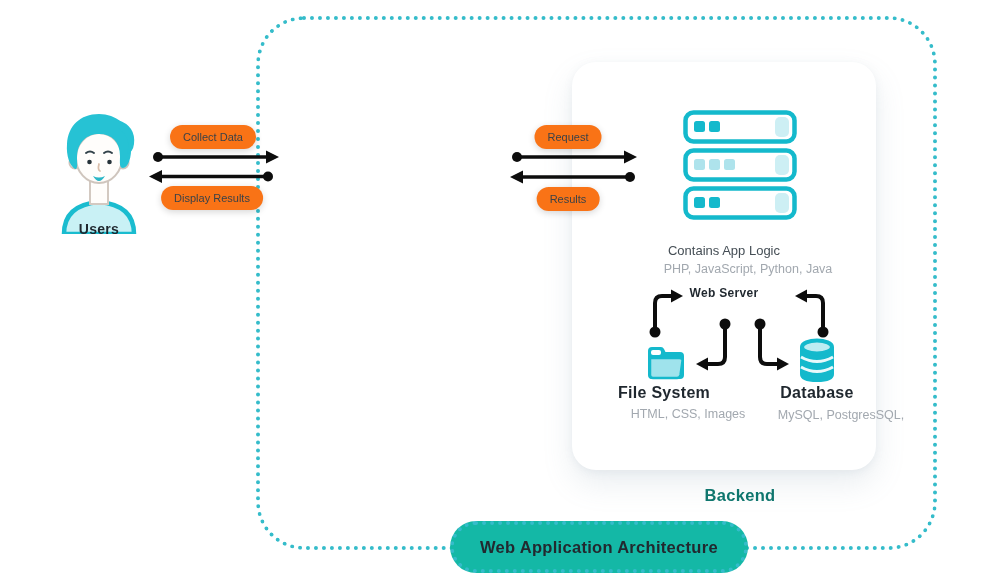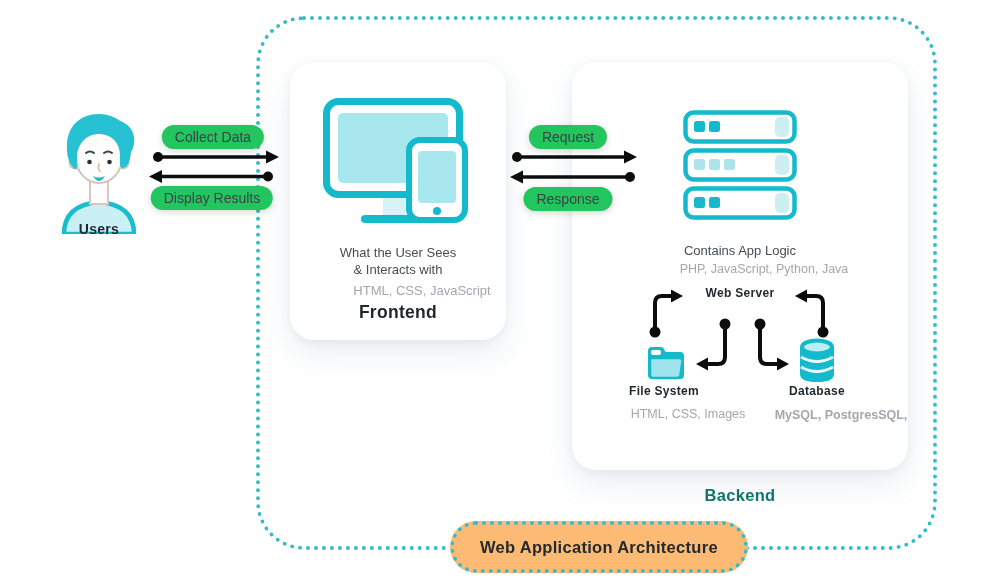--- a/index.html
+++ b/index.html
@@ -9,45 +9,45 @@
   }
   .dashed-frame{
     position:absolute;left:256px;top:16px;width:673px;height:526px;
     border:4.5px dotted #35bcca;border-radius:48px;
   }
   .card{
     position:absolute;background:#fff;border-radius:24px;
     box-shadow:0 14px 30px rgba(125,150,170,.16),0 2px 8px rgba(125,150,170,.10);
   }
   .frontend-card{left:290px;top:62px;width:216px;height:278px;}
-  .backend-card{left:572px;top:62px;width:336px;height:408px;}
+  .backend-card{left:572px;top:62px;width:268px;height:408px;padding-left:36px;}
   .ctext{position:absolute;left:0;width:100%;text-align:center;}
   .desc{font-size:13px;color:#454e55;}
   .tech{font-size:12.5px;color:#a2a8af;margin-left:24px;}
   .h-label{font-weight:bold;color:#1f272e;letter-spacing:.3px;}
   .lbl-pill{
     position:absolute;transform:translateX(-50%);height:24px;line-height:24px;
-    background:#22c55e;border-radius:13px;padding:0 13px;font-size:14px;color:#3b4248;
+    background:#f97316;border-radius:13px;padding:0 13px;font-size:11px;color:#3b4248;
     box-shadow:0 2px 7px rgba(0,0,0,.16);white-space:nowrap;z-index:6;
   }
   .arrows{position:absolute;left:0;top:0;z-index:5;pointer-events:none;}
   .users-label{position:absolute;left:52px;top:221px;width:94px;text-align:center;
     font-size:14px;font-weight:bold;color:#1f272e;letter-spacing:.3px;}
   .backend-label{position:absolute;left:672px;top:486px;width:136px;text-align:center;
     font-size:16.5px;font-weight:bold;color:#0f766e;letter-spacing:.3px;}
   .title-pill{
     position:absolute;left:599px;top:521px;transform:translateX(-50%);
-    background:#fdba74;border:4.5px dotted #35bcca;border-radius:27px;
+    background:#14b8a6;border:4.5px dotted #35bcca;border-radius:27px;
     padding:0 26px;height:44px;line-height:44px;white-space:nowrap;
     font-size:16.5px;font-weight:bold;color:#22292f;letter-spacing:.3px;z-index:7;
   }
   .icon{position:absolute;}
   .ws-label{font-size:12px;}
-  .sub-label{font-size:12px;}
-  .db-tech{line-height:16px;font-weight:bold;}
+  .sub-label{font-size:16px;}
+  .db-tech{line-height:16px;}
 </style>
 </head>
 <body>
 
 <div class="canvas">
 
   <div class="dashed-frame"></div>
 
   <svg class="icon" style="left:52px;top:108px;" width="94" height="126" viewBox="0 0 94 126">
     <path d="M12,126 Q12,97 47,94 Q82,97 82,126 Z" fill="#c9f1f5" stroke="#1abccf" stroke-width="4.5" stroke-linejoin="round"></path>
@@ -59,35 +59,20 @@
     <path d="M66,12 Q84,18 82,36 Q81,44 75,46 Q80,30 66,20 Z" fill="#26c2d4"></path>
     <path d="M34,45 Q38,42 42,45" stroke="#32424a" stroke-width="2" fill="none" stroke-linecap="round"></path>
     <path d="M52,45 Q56,42 60,45" stroke="#32424a" stroke-width="2" fill="none" stroke-linecap="round"></path>
     <circle cx="37.5" cy="54" r="2.3" fill="#27333a"></circle>
     <circle cx="57.5" cy="54" r="2.3" fill="#27333a"></circle>
     <path d="M47,56 Q45.5,62 48,63" stroke="#d9bda9" stroke-width="1.8" fill="none" stroke-linecap="round"></path>
     <path d="M41,68 Q47,78 53,68 Q47,71 41,68 Z" fill="#2bb6c6"></path>
   </svg>
   <div class="users-label">Users</div>
 
-  <div class="card frontend-card">
-    <svg class="icon" style="left:33px;top:36px;" width="148" height="126" viewBox="0 0 148 126">
-      <rect x="60" y="92" width="22" height="26" fill="#d8f3f7"></rect>
-      <rect x="38" y="117" width="62" height="8" rx="4" fill="#14b9cc"></rect>
-      <rect x="3.5" y="3.5" width="133" height="93" rx="12" fill="#fff" stroke="#14b9cc" stroke-width="7"></rect>
-      <rect x="15" y="15" width="110" height="70" rx="5" fill="#a9e7ef"></rect>
-      <rect x="86" y="42" width="56" height="80" rx="11" fill="#fff" stroke="#14b9cc" stroke-width="6"></rect>
-      <rect x="95" y="53" width="38" height="52" rx="4" fill="#a9e7ef"></rect>
-      <circle cx="114" cy="113" r="4" fill="#14b9cc"></circle>
-    </svg>
-    <div class="ctext desc" style="top:183px;">What the User Sees</div>
-    <div class="ctext desc" style="top:200px;">&amp; Interacts with</div>
-    <div class="ctext tech" style="top:221px;font-size:13px;">HTML, CSS, JavaScript</div>
-    <div class="ctext h-label" style="top:240px;font-size:17.5px;">Frontend</div>
-  </div>
 
   <div class="card backend-card">
     <svg class="icon" style="left:111px;top:48px;" width="114" height="110" viewBox="0 0 114 110">
       <rect x="2.5" y="2.5" width="109" height="29" rx="8" fill="#fff" stroke="#14b9cc" stroke-width="4.5"></rect>
       <rect x="92" y="7" width="14" height="20" rx="5" fill="#cdeff4"></rect>
       <rect x="11" y="11" width="11" height="11" rx="2.5" fill="#14b9cc"></rect>
       <rect x="26" y="11" width="11" height="11" rx="2.5" fill="#14b9cc"></rect>
       <rect x="2.5" y="40.5" width="109" height="29" rx="8" fill="#fff" stroke="#14b9cc" stroke-width="4.5"></rect>
       <rect x="92" y="45" width="14" height="20" rx="5" fill="#cdeff4"></rect>
       <rect x="11" y="49" width="11" height="11" rx="2.5" fill="#aee3ec"></rect>
@@ -118,21 +103,21 @@
     </svg>
     <div class="ctext h-label sub-label" style="top:322px;left:165px;width:160px;">Database</div>
     <div class="ctext tech db-tech" style="top:345px;left:165px;width:160px;">MySQL, PostgresSQL,</div>
   </div>
 
   <div class="backend-label">Backend</div>
 
   <div class="lbl-pill" style="left:213px;top:125px;">Collect Data</div>
   <div class="lbl-pill" style="left:212px;top:186px;">Display Results</div>
   <div class="lbl-pill" style="left:568px;top:125px;">Request</div>
-  <div class="lbl-pill" style="left:568px;top:187px;">Response</div>
+  <div class="lbl-pill" style="left:568px;top:187px;">Results</div>
 
   <svg class="arrows" width="995" height="586" viewBox="0 0 995 586">
     <g stroke="#0d0d0d" fill="#0d0d0d">
       <circle cx="158" cy="157" r="5" stroke="none"></circle>
       <line x1="158" y1="157" x2="266" y2="157" stroke-width="3.6"></line>
       <polygon points="266,150.5 279,157 266,163.5" stroke="none"></polygon>
     </g>
     <g stroke="#0d0d0d" fill="#0d0d0d">
       <polygon points="162,170 149,176.5 162,183" stroke="none"></polygon>
       <line x1="162" y1="176.5" x2="268" y2="176.5" stroke-width="3.6"></line>

